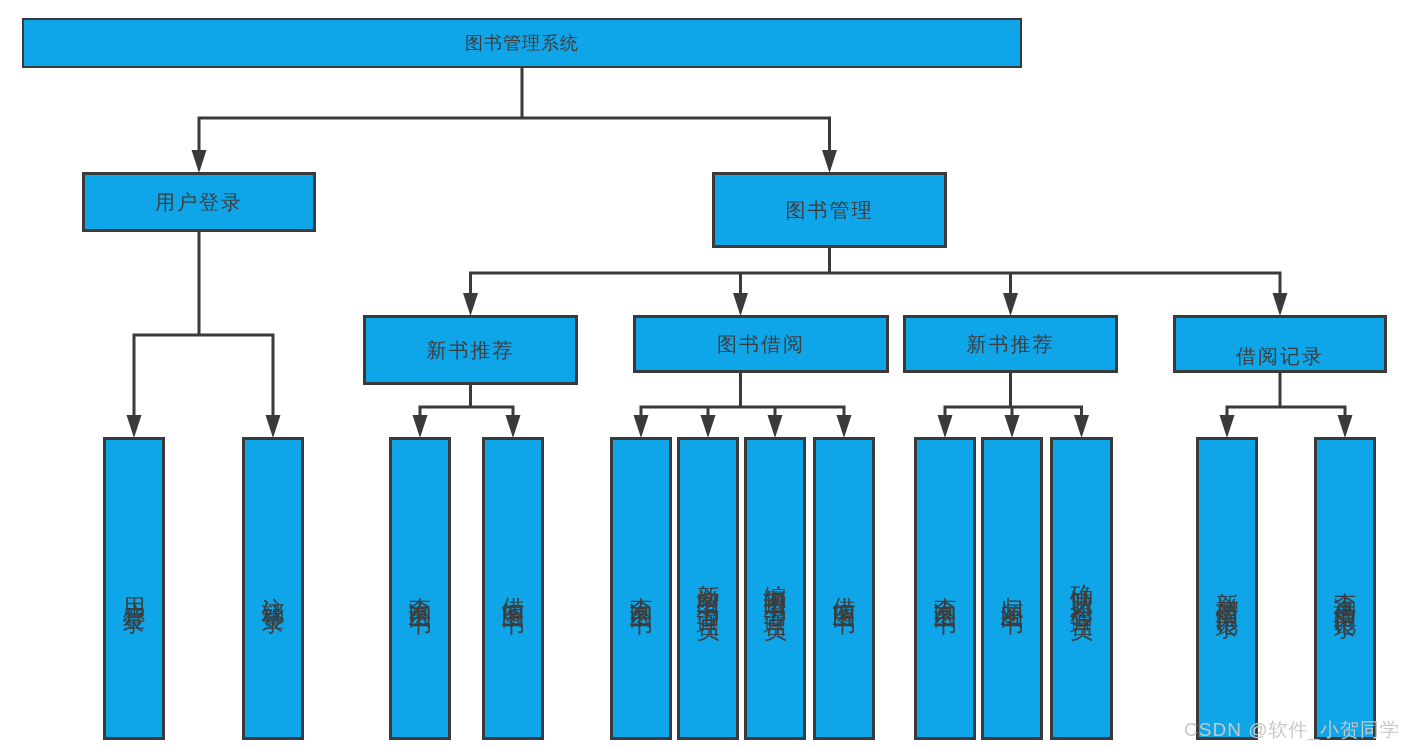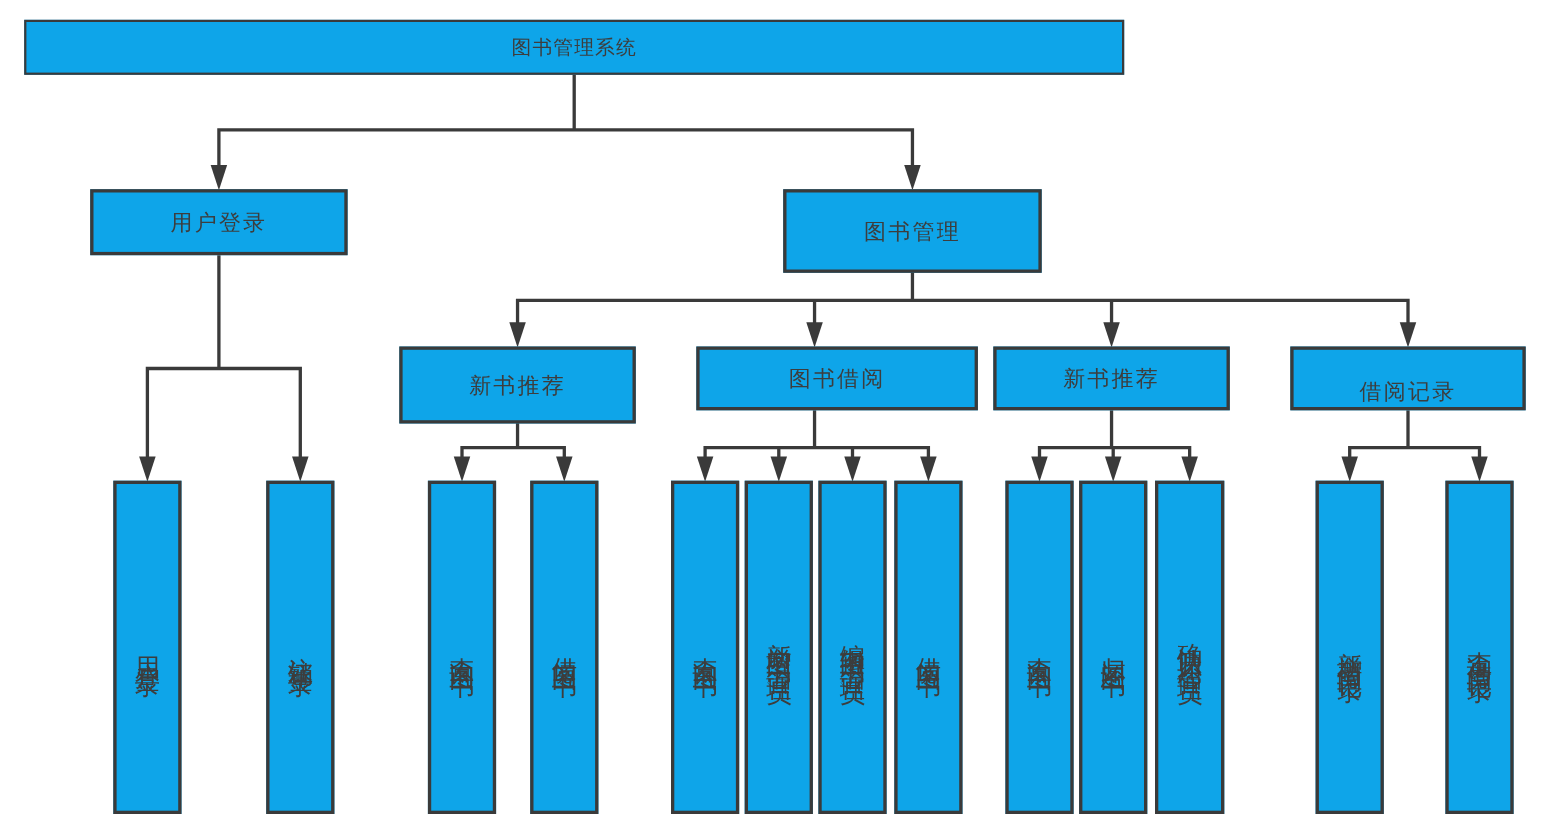--- a/index.html
+++ b/index.html
@@ -138,13 +138,14 @@
       <div class="node vertical" style="left: 1050px; top: 437px; width: 63px; height: 303px;">
         <span class="node-label">确认归还（管理员）</span>
       </div>
       <div class="node vertical" style="left: 1196px; top: 437px; width: 62px; height: 303px;">
         <span class="node-label">新增借阅记录</span>
       </div>
       <div class="node vertical" style="left: 1314px; top: 437px; width: 62px; height: 303px;">
         <span class="node-label">查询借阅记录</span>
       </div>
     </div>
+  <div id="watermark" style="color: rgb(200, 200, 200);">CSDN @软件_小贺同学</div>
 </div>
 
 </body></html>

